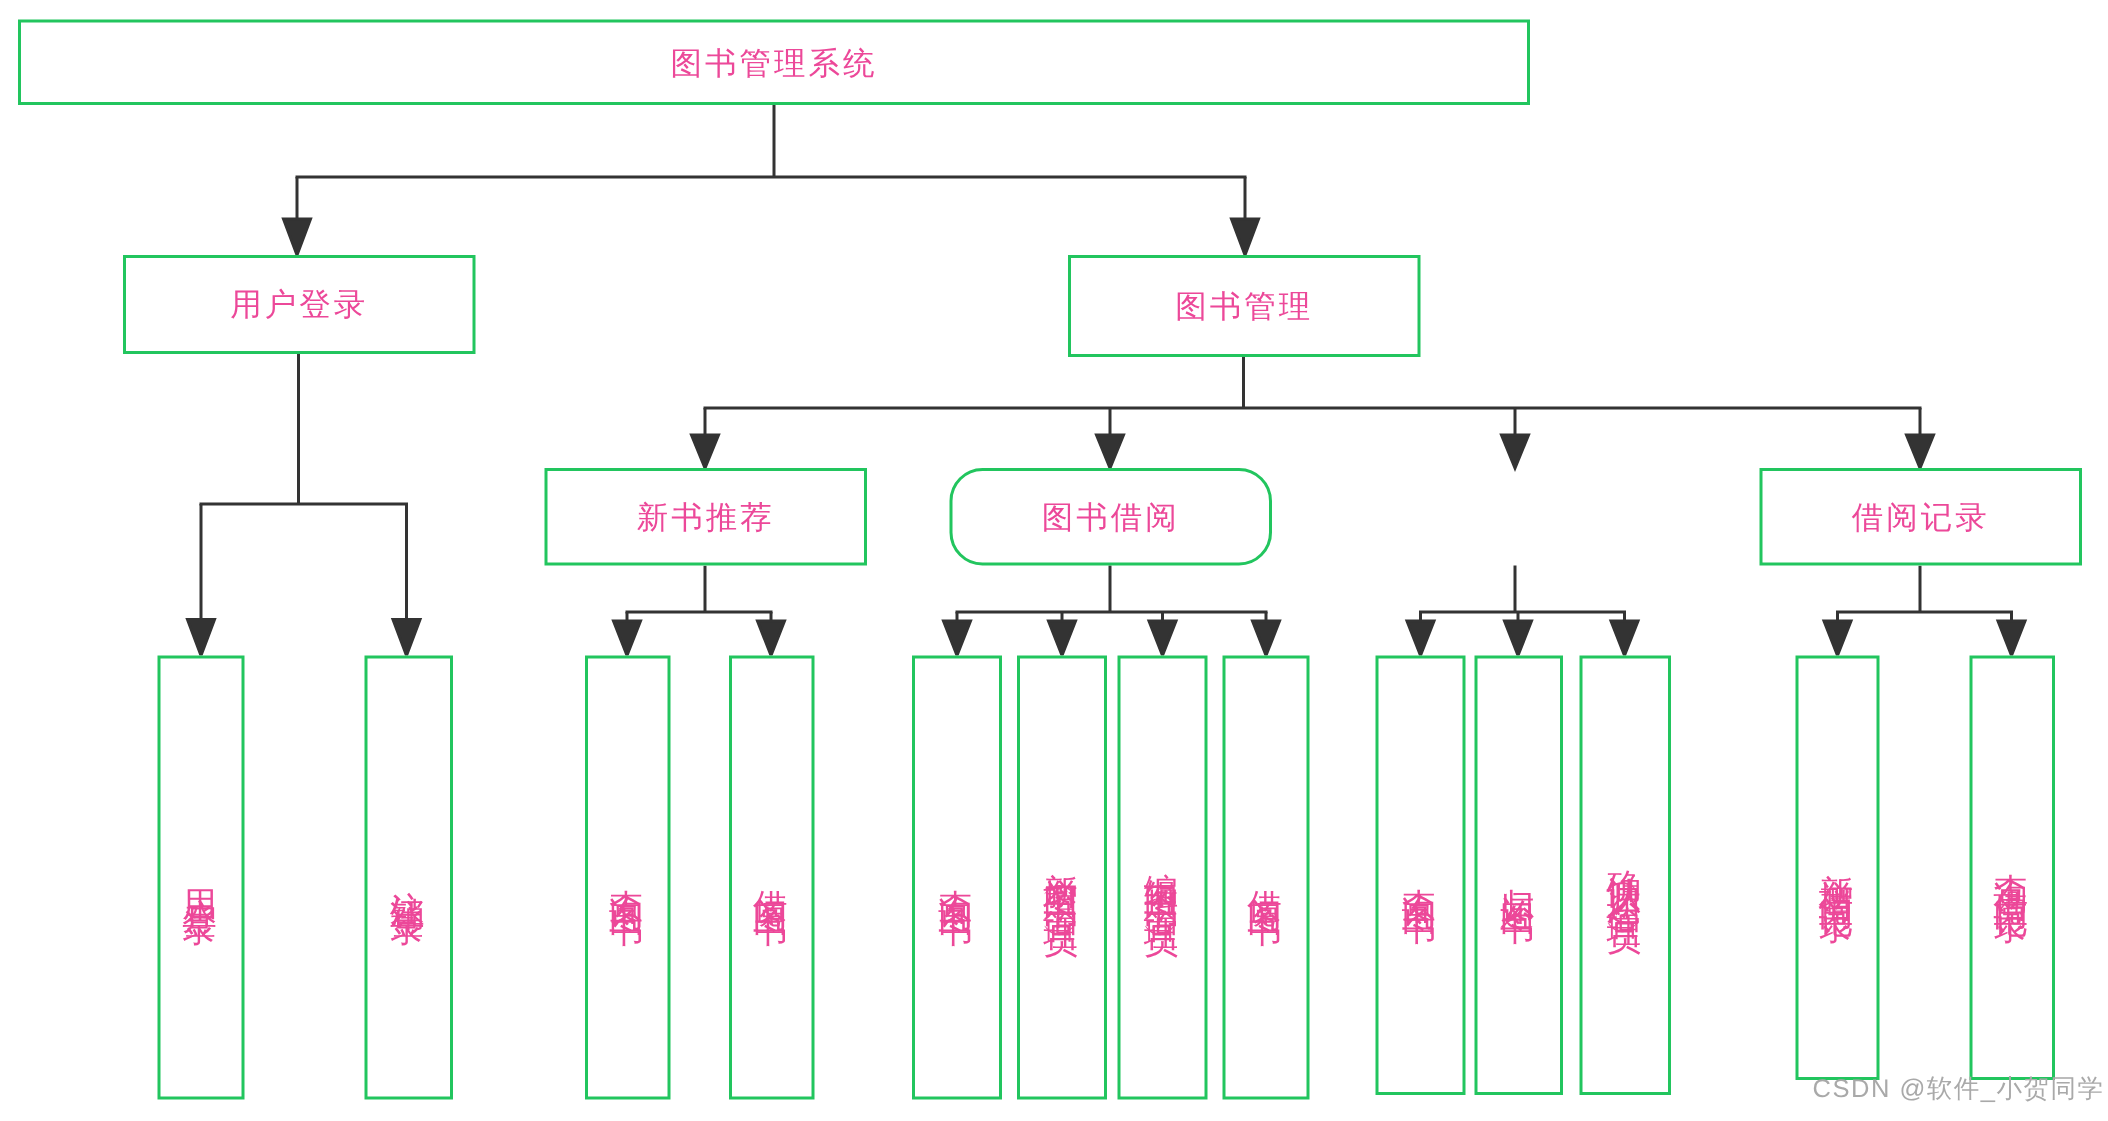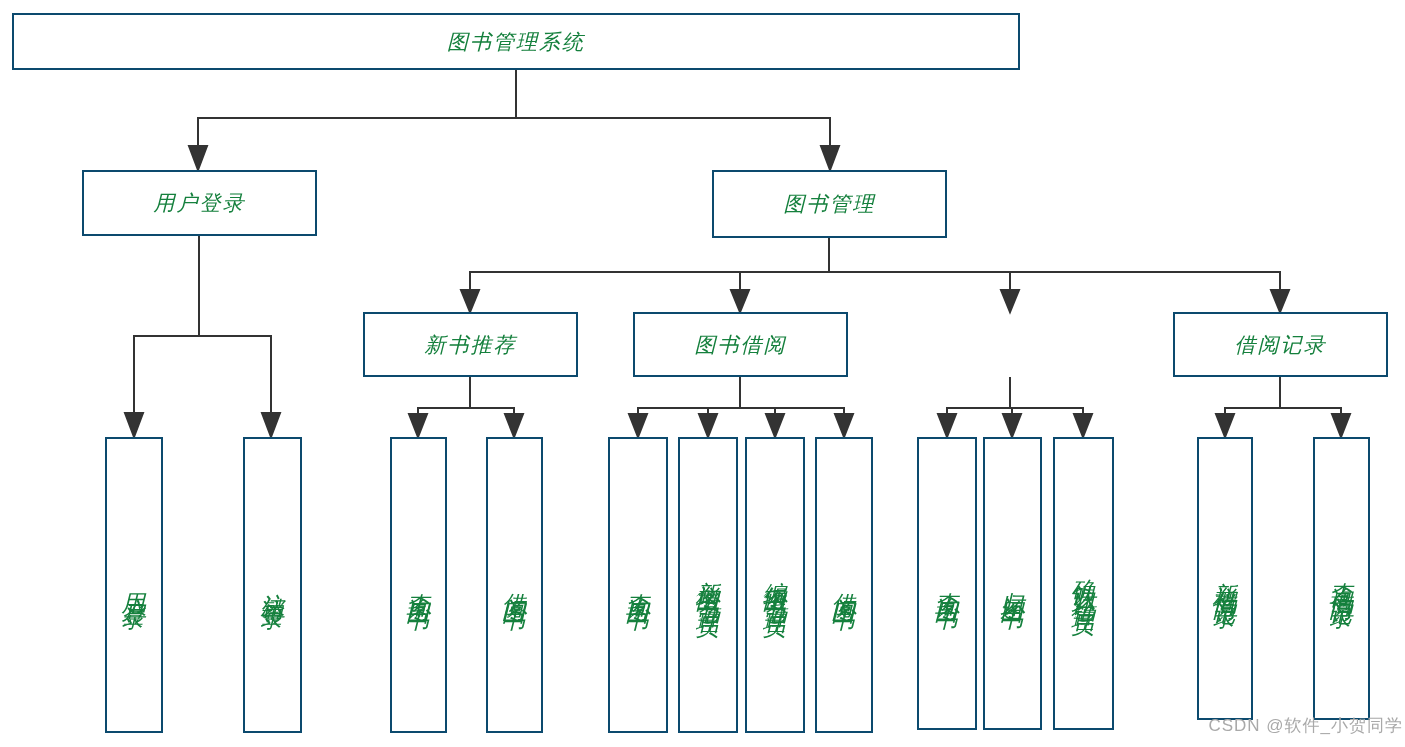--- a/index.html
+++ b/index.html
@@ -2,39 +2,38 @@
 <html><head>
 <meta charset="utf-8">
 <style>
   html,body{margin:0;padding:0;background:#ffffff;}
   .stage{
     position:relative;width:1405px;height:747px;background:#ffffff;overflow:hidden;
     font-family:"Liberation Sans",sans-serif;
   }
   .wires{position:absolute;left:0;top:0;pointer-events:none;}
   .box{
-    position:absolute;box-sizing:border-box;border:2px solid #0c4a6e;background:#ffffff;
+    position:absolute;box-sizing:border-box;border:2px solid #22c55e;background:#ffffff;
     display:flex;align-items:center;justify-content:center;
-    color:#15803d;
-    font-style:italic;
+    color:#ec4899;
   }
   .box.h{font-size:21px;letter-spacing:2px;white-space:nowrap;}
   .box.v{
     font-size:23px;letter-spacing:5px;
     writing-mode:vertical-rl;text-orientation:mixed;
   }
   
   .n-root{left:12px;top:13px;width:1008px;height:57px;}
   
   .n-login{left:82px;top:170px;width:235px;height:66px;}
   .n-mgmt{left:712px;top:170px;width:235px;height:68px;}
   
   .n-l3{top:312px;width:215px;height:65px;}
   .n-newbook{left:363px;}
-  .n-borrow{left:633px;}
+  .n-borrow{left:633px;border-radius:22px;}
   .n-current{left:903px;}
   .n-records{left:1173px;text-align:center;}
   
   .leaf{top:437px;height:296px;}
   .lf1{left:105px;width:58px;}
   .lf2{left:243px;width:59px;}
   .lf3{left:390px;width:57px;}
   .lf4{left:486px;width:57px;}
   .lf5{left:608px;width:60px;}
   .lf6{left:678px;width:60px;}

